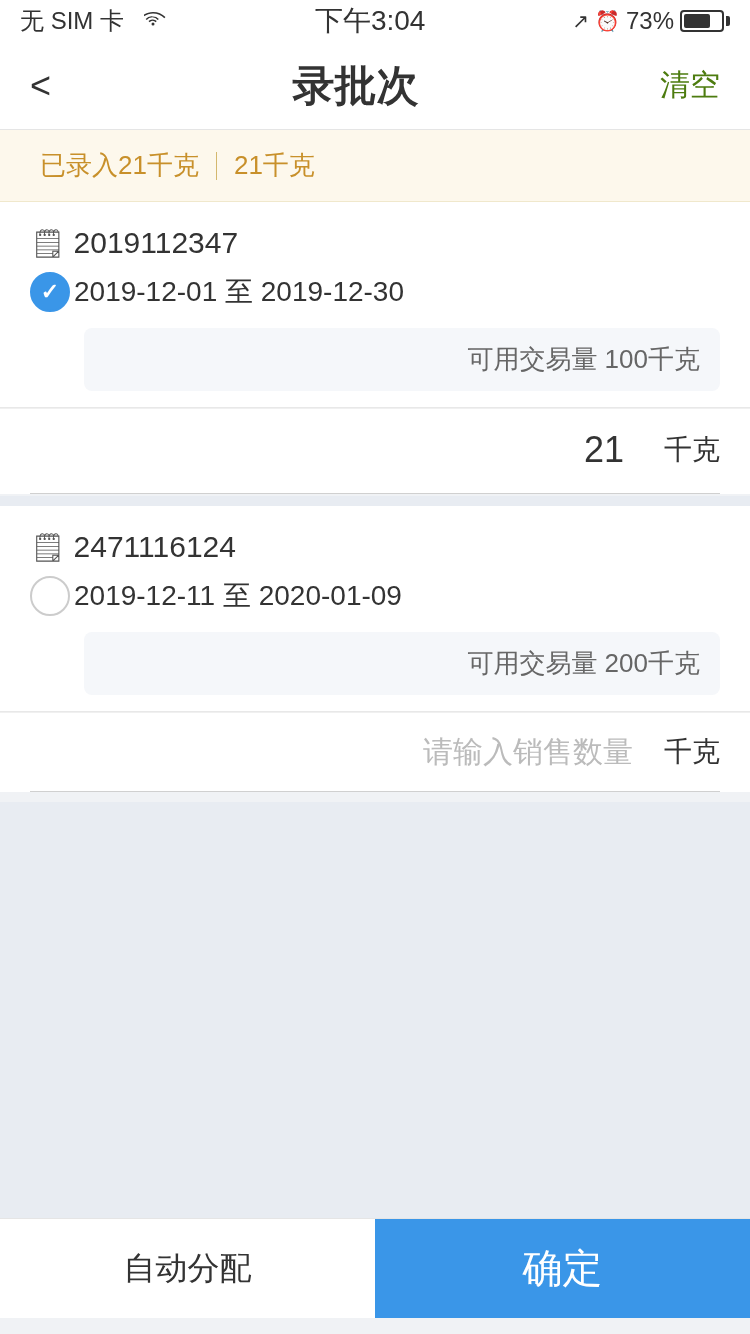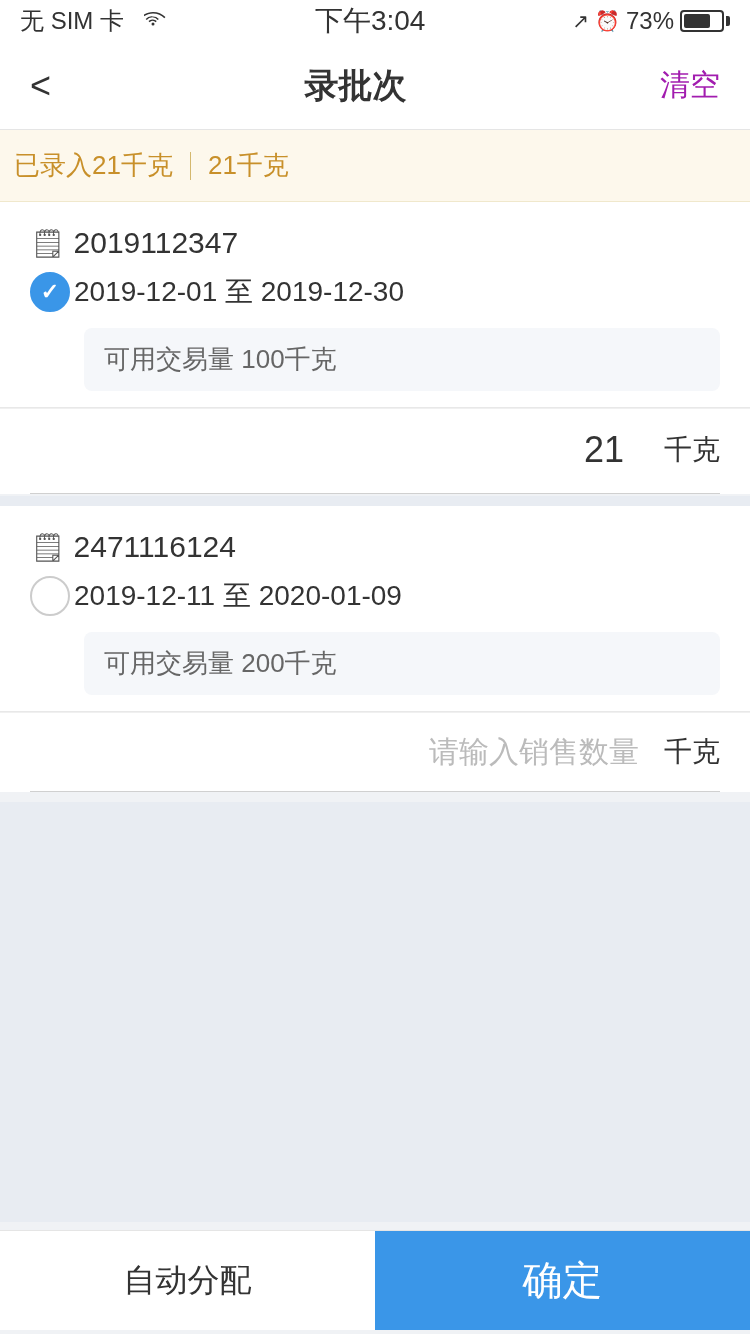--- a/index.html
+++ b/index.html
@@ -78,34 +78,34 @@
       justify-content: space-between;
       padding: 0 30px;
       border-bottom: 1px solid #e5e5e5;
     }
     .nav-back {
       font-size: 36px;
       color: #333;
       cursor: pointer;
     }
     .nav-title {
-      font-size: 34px;
+      font-size: 42px;
       font-weight: 600;
       color: #333;
     }
     .nav-action {
       font-size: 30px;
-      color: #a21caf;
+      color: #4d7c0f;
       cursor: pointer;
     }
 
     
     .info-banner {
       background: #fdf8ec;
-      padding: 18px 14px;
+      padding: 18px 40px;
       display: flex;
       align-items: center;
       gap: 17px;
       border-bottom: 1px solid #f0e8cc;
     }
     .info-text {
       font-size: 26px;
       color: #c8902a;
     }
     .info-divider {
@@ -167,20 +167,21 @@
     .batch-date {
       font-size: 28px;
       color: #333;
     }
     .avail-box {
       margin: 0 0 0 54px;
       background: #f5f7fa;
       border-radius: 8px;
       padding: 14px 20px;
       margin-bottom: 0;
+      text-align: right;
     }
     .avail-text {
       font-size: 26px;
       color: #666;
     }
 
     
     .qty-row {
       background: #fff;
       padding: 20px 30px;
@@ -207,21 +208,21 @@
       height: 10px;
       background: #e8ecf2;
     }
 
     
     .input-row {
       background: #fff;
       padding: 20px 30px;
       display: flex;
       justify-content: flex-end;
-      gap: 10px;
+      gap: 16px;
       border-top: 1px solid #f0f0f0;
     }
     .qty-input {
       border: none;
       outline: none;
       font-size: 30px;
       color: #aaa;
       text-align: right;
       background: transparent;
       width: 280px;
@@ -233,21 +234,21 @@
     
     .empty-area {
       flex: 1;
       background: #e8ecf2;
       min-height: 400px;
     }
 
     
     .bottom-bar {
       position: fixed;
-      bottom: 4px;
+      bottom: 16px;
       left: 0;
       width: 750px;
       height: 100px;
       display: flex;
       background: #fff;
       border-top: 1px solid #e5e5e5;
     }
     .btn-auto {
       flex: 1;
       display: flex;

